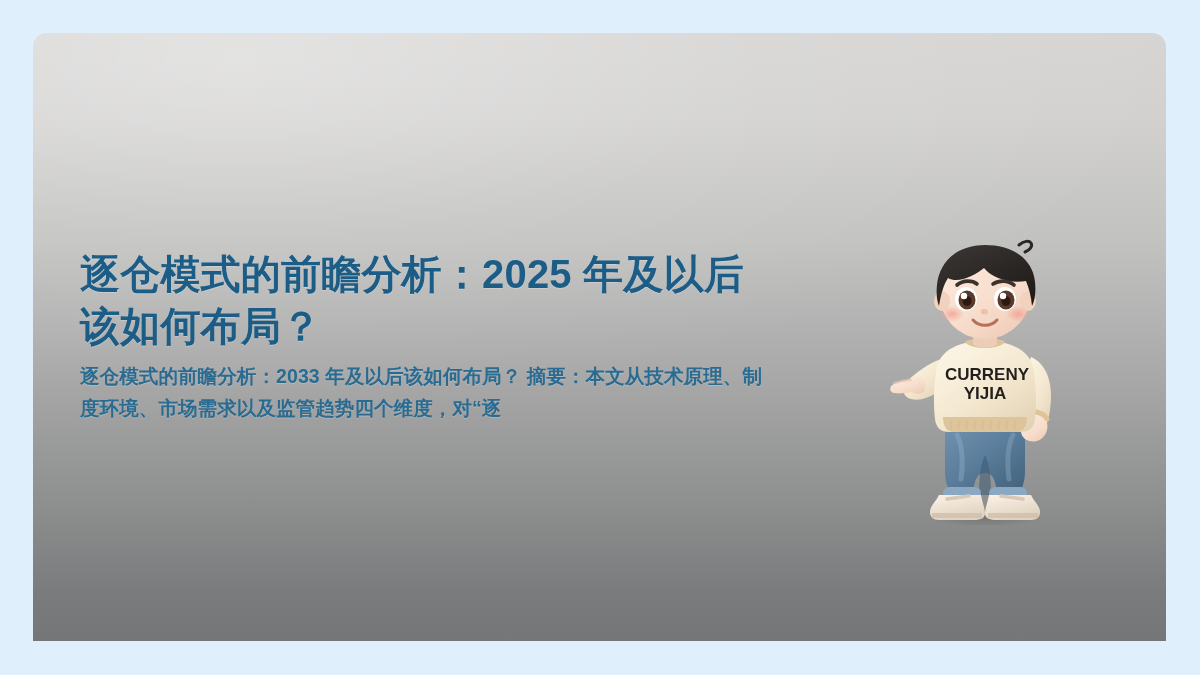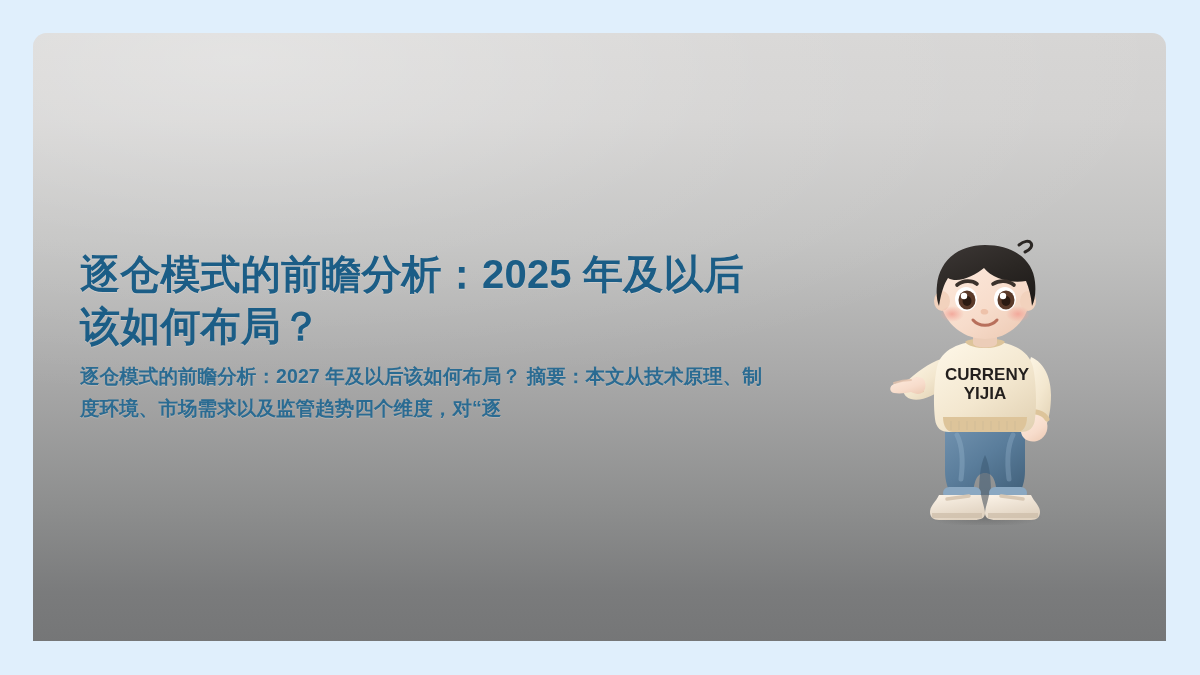--- a/index.html
+++ b/index.html
@@ -89,21 +89,21 @@
 </head>
 <body>
 
 <div class="stage">
 
   <div class="slide-card">
     <div class="slide-sheen"></div>
 
     <div class="text-block">
       <h1 class="slide-title">逐仓模式的前瞻分析：2025 年及以后该如何布局？</h1>
-      <p class="slide-subtitle">逐仓模式的前瞻分析：2027 年及以后该如何布局？ 摘要：本文从技术原理、制度环境、市场需求以及监管趋势四个维度，对“逐</p>
+      <p class="slide-subtitle">逐仓模式的前瞻分析：2033 年及以后该如何布局？ 摘要：本文从技术原理、制度环境、市场需求以及监管趋势四个维度，对“逐</p>
     </div>
 
     <div class="mascot">
       <svg viewBox="0 0 208 296" xmlns="http://www.w3.org/2000/svg" aria-hidden="true">
         <defs>
           <linearGradient id="gHair" x1="0.2" y1="0" x2="0.85" y2="1">
             <stop offset="0" stop-color="#3a3533"></stop>
             <stop offset="0.5" stop-color="#2b2724"></stop>
             <stop offset="1" stop-color="#1d1a18"></stop>
           </linearGradient>

